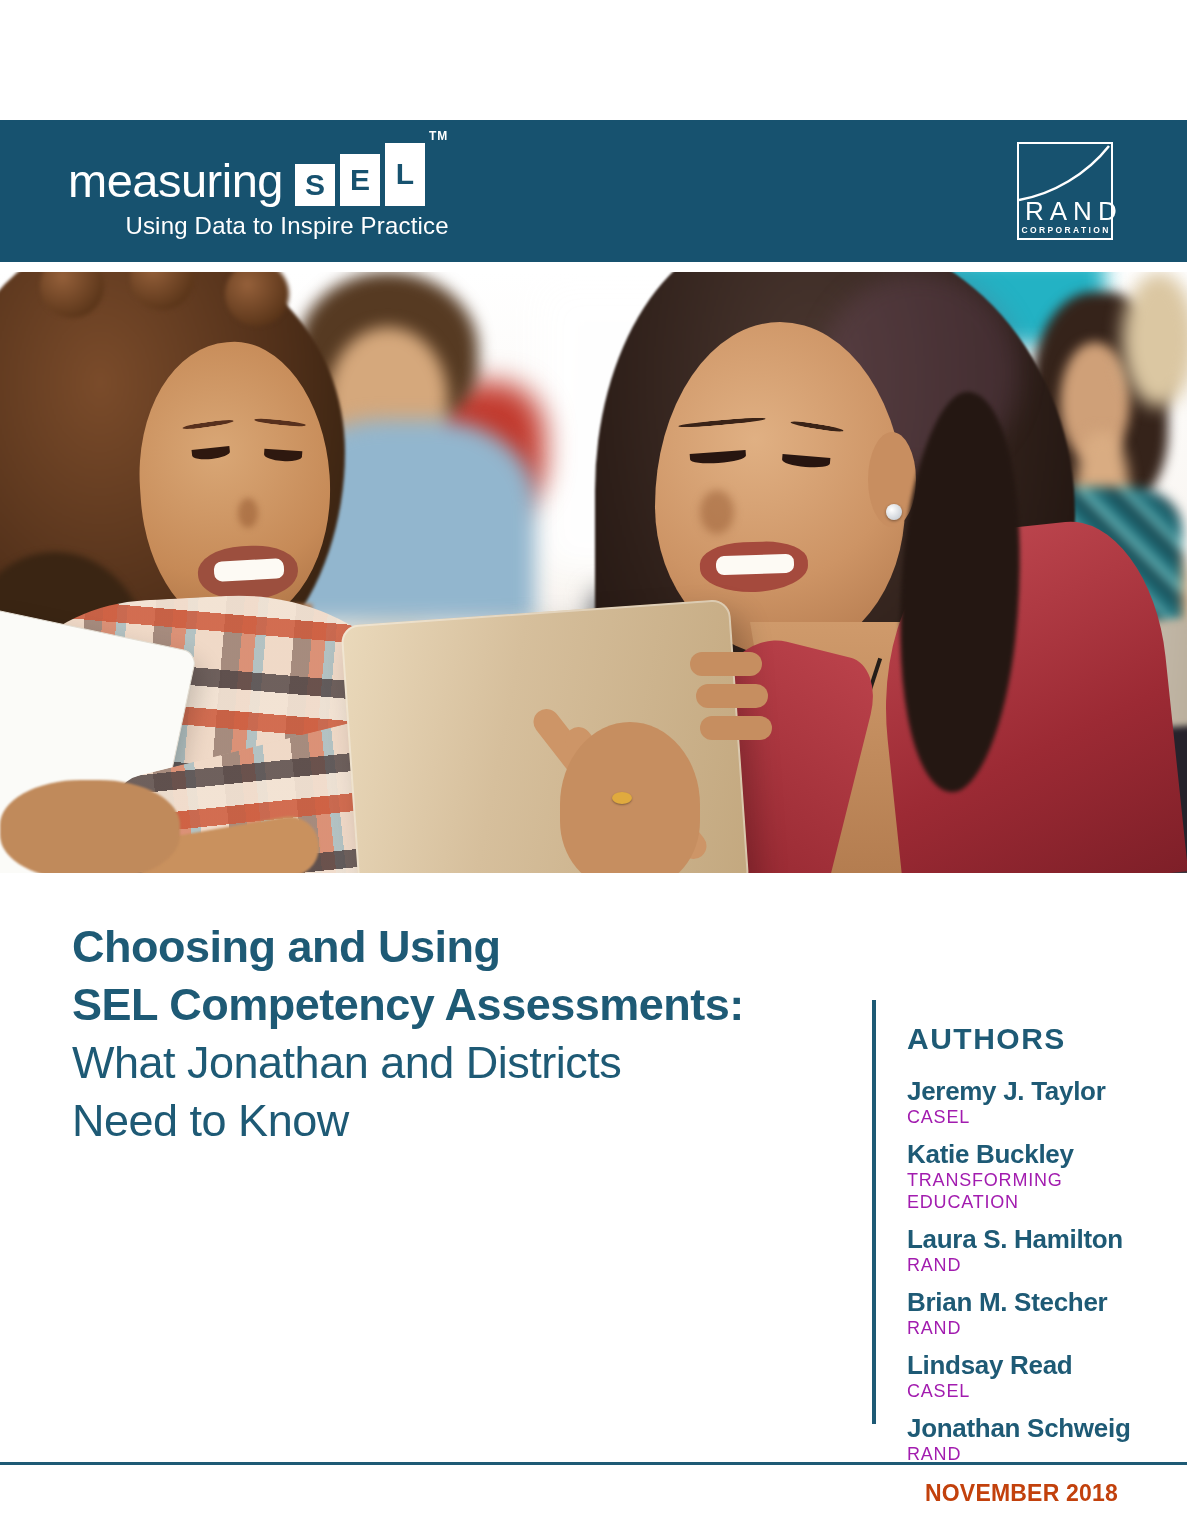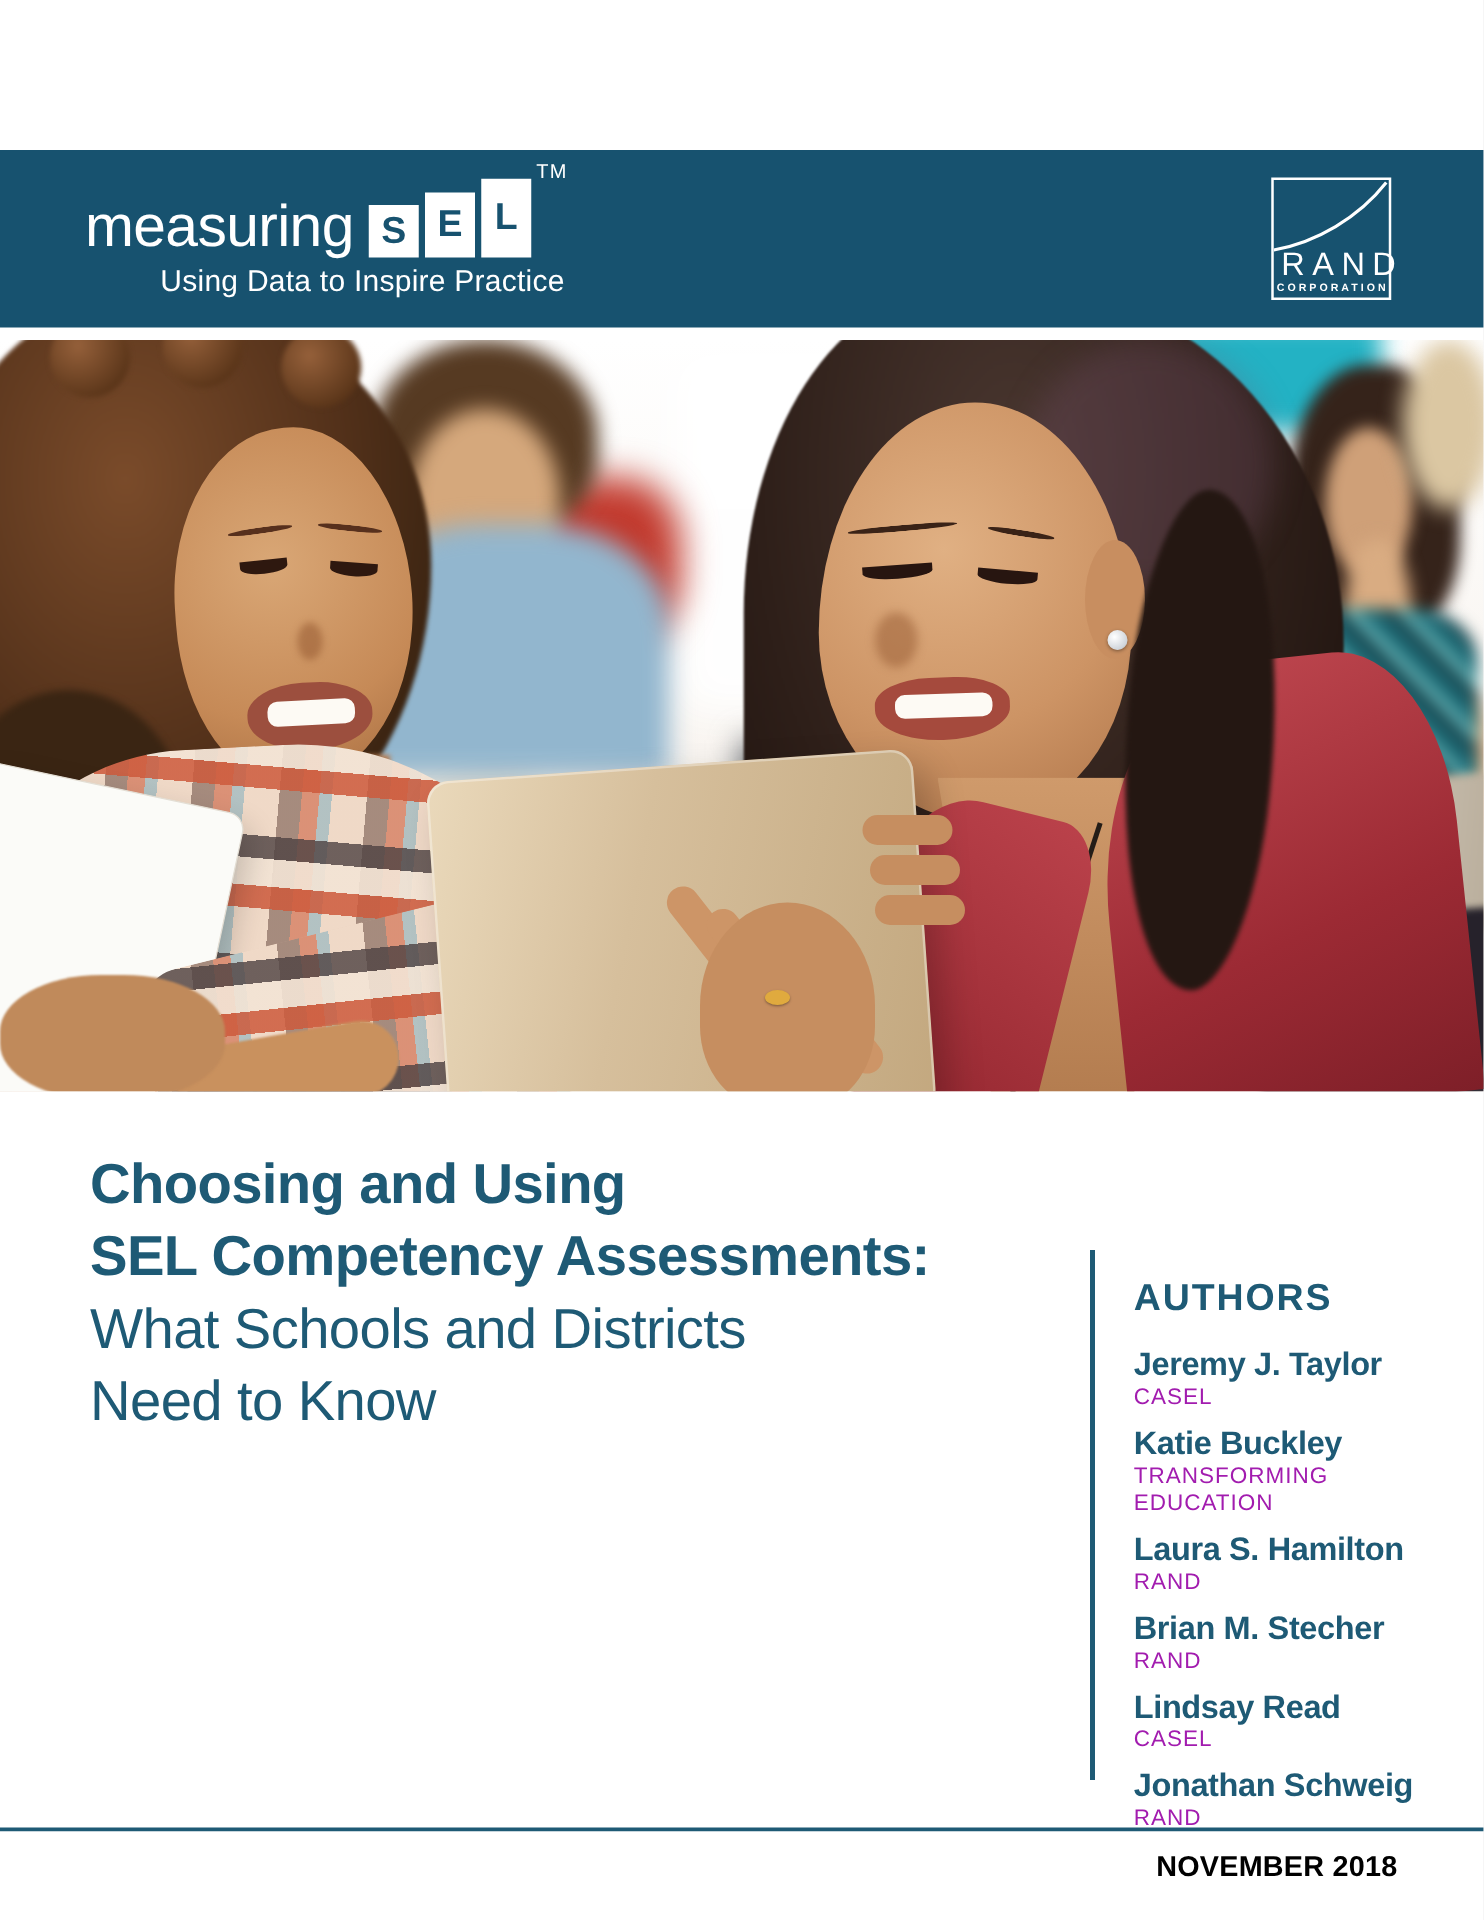--- a/index.html
+++ b/index.html
@@ -13,21 +13,21 @@
   .brand{display:flex;flex-direction:column;align-items:center;}
   .brand-top{display:flex;align-items:flex-end;}
   .brand-word{color:#ffffff;font-size:47px;font-weight:400;line-height:1;letter-spacing:-0.5px;
               padding-bottom:2px;}
   .sel-boxes{display:flex;align-items:flex-end;margin-left:7px;}
   .sel-box{width:40px;background:#ffffff;color:#17526f;font-weight:700;font-size:30px;
            display:flex;align-items:center;justify-content:center;margin-left:5px;}
   .sel-s{height:42px;}
   .sel-e{height:52px;}
   .sel-l{height:63px;}
-  .brand-tm{color:#ffffff;font-size:16px;font-weight:400;letter-spacing:1px;
+  .brand-tm{color:#ffffff;font-size:12px;font-weight:700;letter-spacing:1px;
             align-self:flex-start;margin:-14px 16px 0 4px;}
   .tagline{color:#ffffff;font-size:24px;margin-top:6px;letter-spacing:0.2px;margin-left:42px;}
 
   .rand{position:relative;width:96px;height:98px;border:2px solid #ffffff;box-sizing:border-box;}
   .rand svg{position:absolute;left:0;top:0;}
   .rand-name{position:absolute;left:0;right:0;top:52px;text-align:center;color:#ffffff;
              font-size:26px;letter-spacing:6px;font-weight:400;text-indent:6px;}
   .rand-corp{position:absolute;left:0;right:0;top:81px;color:#ffffff;
              font-size:8.5px;font-weight:700;letter-spacing:2.4px;text-indent:2.4px;}
 
@@ -139,21 +139,21 @@
 
   .authors{position:absolute;left:872px;top:1000px;height:424px;width:300px;box-sizing:border-box;
            border-left:4px solid #1e5a75;padding:22px 0 0 31px;}
   .authors h2{margin:0 0 20px 0;color:#1e5a75;font-size:30px;letter-spacing:1.5px;font-weight:700;}
   .author{margin-bottom:11px;}
   .author .name{color:#1e5a75;font-size:26px;font-weight:700;line-height:30px;letter-spacing:-0.3px;}
   .author .affil{color:#a21caf;font-size:18px;line-height:22px;letter-spacing:0.8px;}
 
   
   .footer-rule{position:absolute;left:0;top:1462px;width:1187px;height:3px;background:#1e5a75;}
-  .footer-date{position:absolute;right:69px;top:1480px;color:#000000;font-size:23px;font-weight:700;letter-spacing:0.2px;}
+  .footer-date{position:absolute;right:69px;top:1480px;color:#c2410c;font-size:23px;font-weight:700;letter-spacing:0.2px;}
 </style>
 </head>
 <body>
 
 <div class="canvas">
 
   <header class="band">
     <div class="brand">
       <div class="brand-top">
         <span class="brand-word">measuring</span>
@@ -242,21 +242,21 @@
     <div class="ph t-palm"></div>
     <div class="ph t-ring"></div>
     <div class="ph t-rfinger t-rf1"></div>
     <div class="ph t-rfinger t-rf2"></div>
     <div class="ph t-rfinger t-rf3"></div>
   </div>
 
   <h1 class="title">
     <span class="t-bold">Choosing and Using</span>
     <span class="t-bold">SEL Competency Assessments:</span>
-    <span class="t-light">What Schools and Districts</span>
+    <span class="t-light">What Jonathan and Districts</span>
     <span class="t-light">Need to Know</span>
   </h1>
 
   <aside class="authors">
     <h2>AUTHORS</h2>
     <div class="author">
       <div class="name">Jeremy J. Taylor</div>
       <div class="affil">CASEL</div>
     </div>
     <div class="author">

